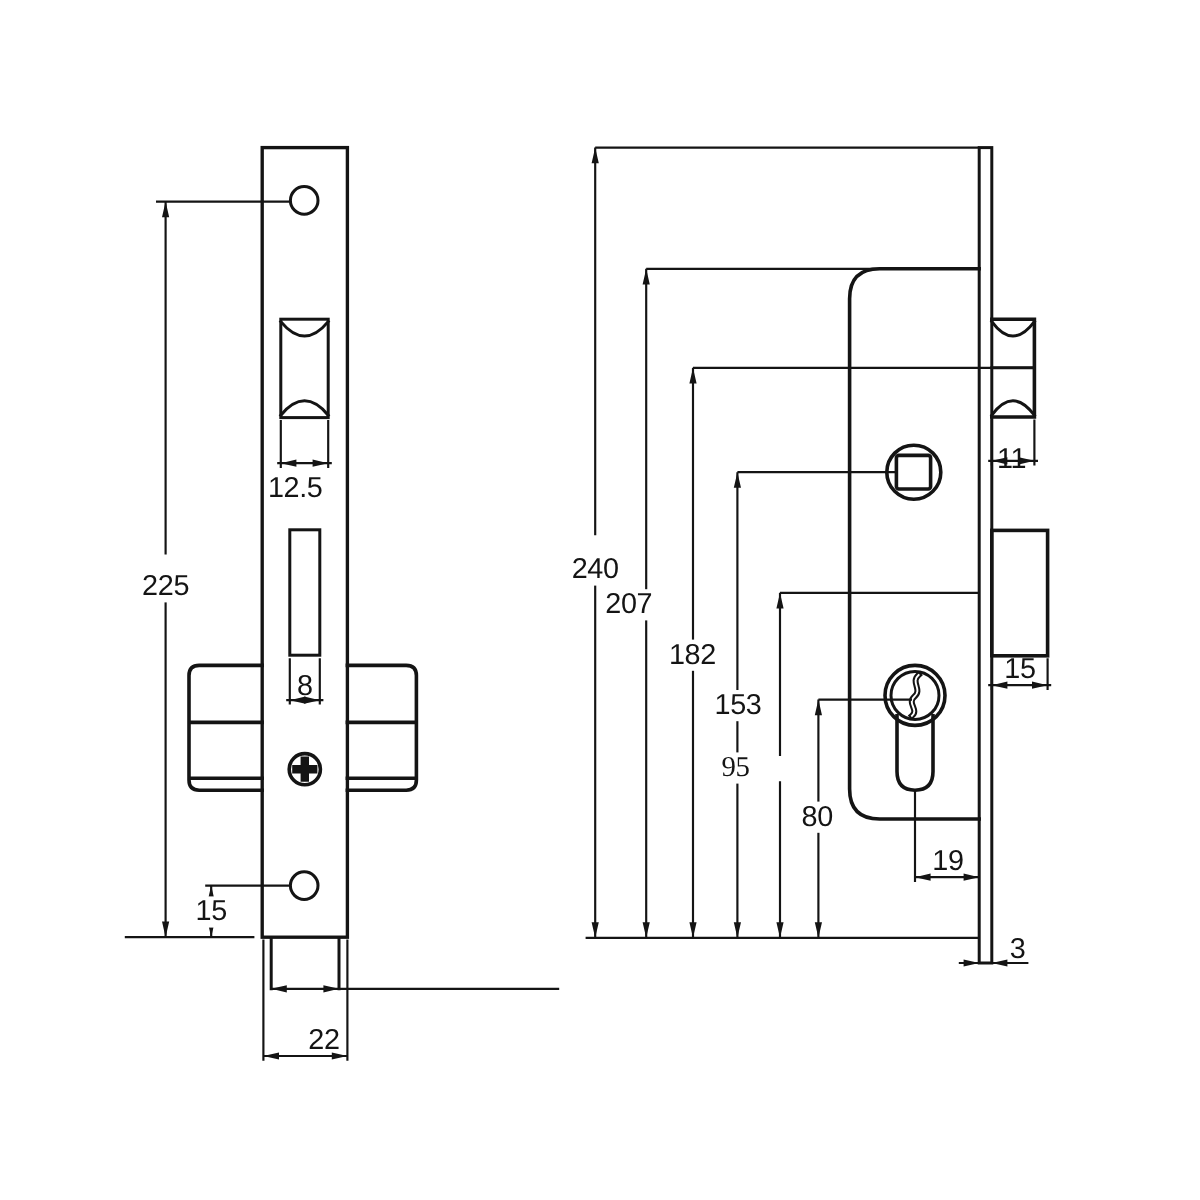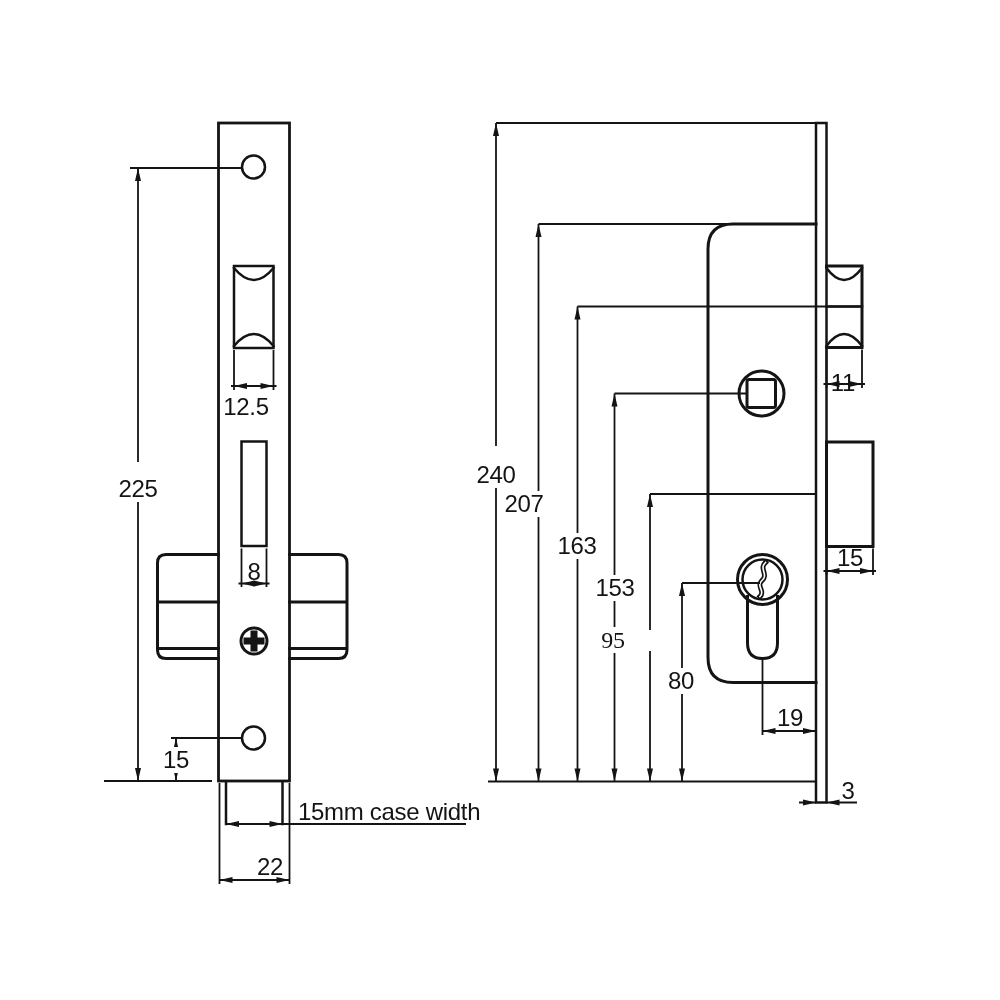--- a/index.html
+++ b/index.html
@@ -124,25 +124,24 @@
       <path d="M234 386 l13 -3 v6 z M241.5 583.5 l13 -3 v6 z M219.5 880 l13 -3 v6 z M226 824 l13 -3 v6 z M826.5 384 l13 -3 v6 z M826.5 571 l13 -3 v6 z M762.5 731 l13 -3 v6 z M826.5 802.5 l13 -3 v6 z"></path>
       <path d="M273.5 386 l-13 -3 v6 z M266.5 583.5 l-13 -3 v6 z M289.5 880 l-13 -3 v6 z M282.5 824 l-13 -3 v6 z M862 384 l-13 -3 v6 z M873 571 l-13 -3 v6 z M816 731 l-13 -3 v6 z M816 802.5 l-13 -3 v6 z"></path>
     </g>
   </svg>
 
   <span class="dim-label masked" style="left:138px;top:489px;">225</span>
   <span class="dim-label masked" style="left:176px;top:760px;">15</span>
   <span class="dim-label" style="left:246px;top:375px;margin-top:32px;">12.5</span>
   <span class="dim-label" style="left:254px;top:572px;">8</span>
   <span class="dim-label" style="left:270px;top:867px;">22</span>
-  <span class="dim-label note" style="left:298px;top:812px;">15mm case width</span>
 
   <span class="dim-label masked" style="left:496px;top:455px;margin-top:20px;">240</span>
   <span class="dim-label masked" style="left:524px;top:504px;">207</span>
-  <span class="dim-label masked" style="left:577px;top:546px;">163</span>
+  <span class="dim-label masked" style="left:577px;top:546px;">182</span>
   <span class="dim-label masked" style="left:615px;top:588px;">153</span>
   <span class="dim-label masked" style="left:613px;top:640px;font-family:Liberation Serif, serif;">95</span>
   <span class="dim-label masked" style="left:681px;top:681px;">80</span>
   <span class="dim-label" style="left:843px;top:370px;margin-top:13px;">11</span>
   <span class="dim-label" style="left:850px;top:558px;">15</span>
   <span class="dim-label" style="left:790px;top:718px;">19</span>
   <span class="dim-label" style="left:848px;top:791px;">3</span>
 
 </div>
 

